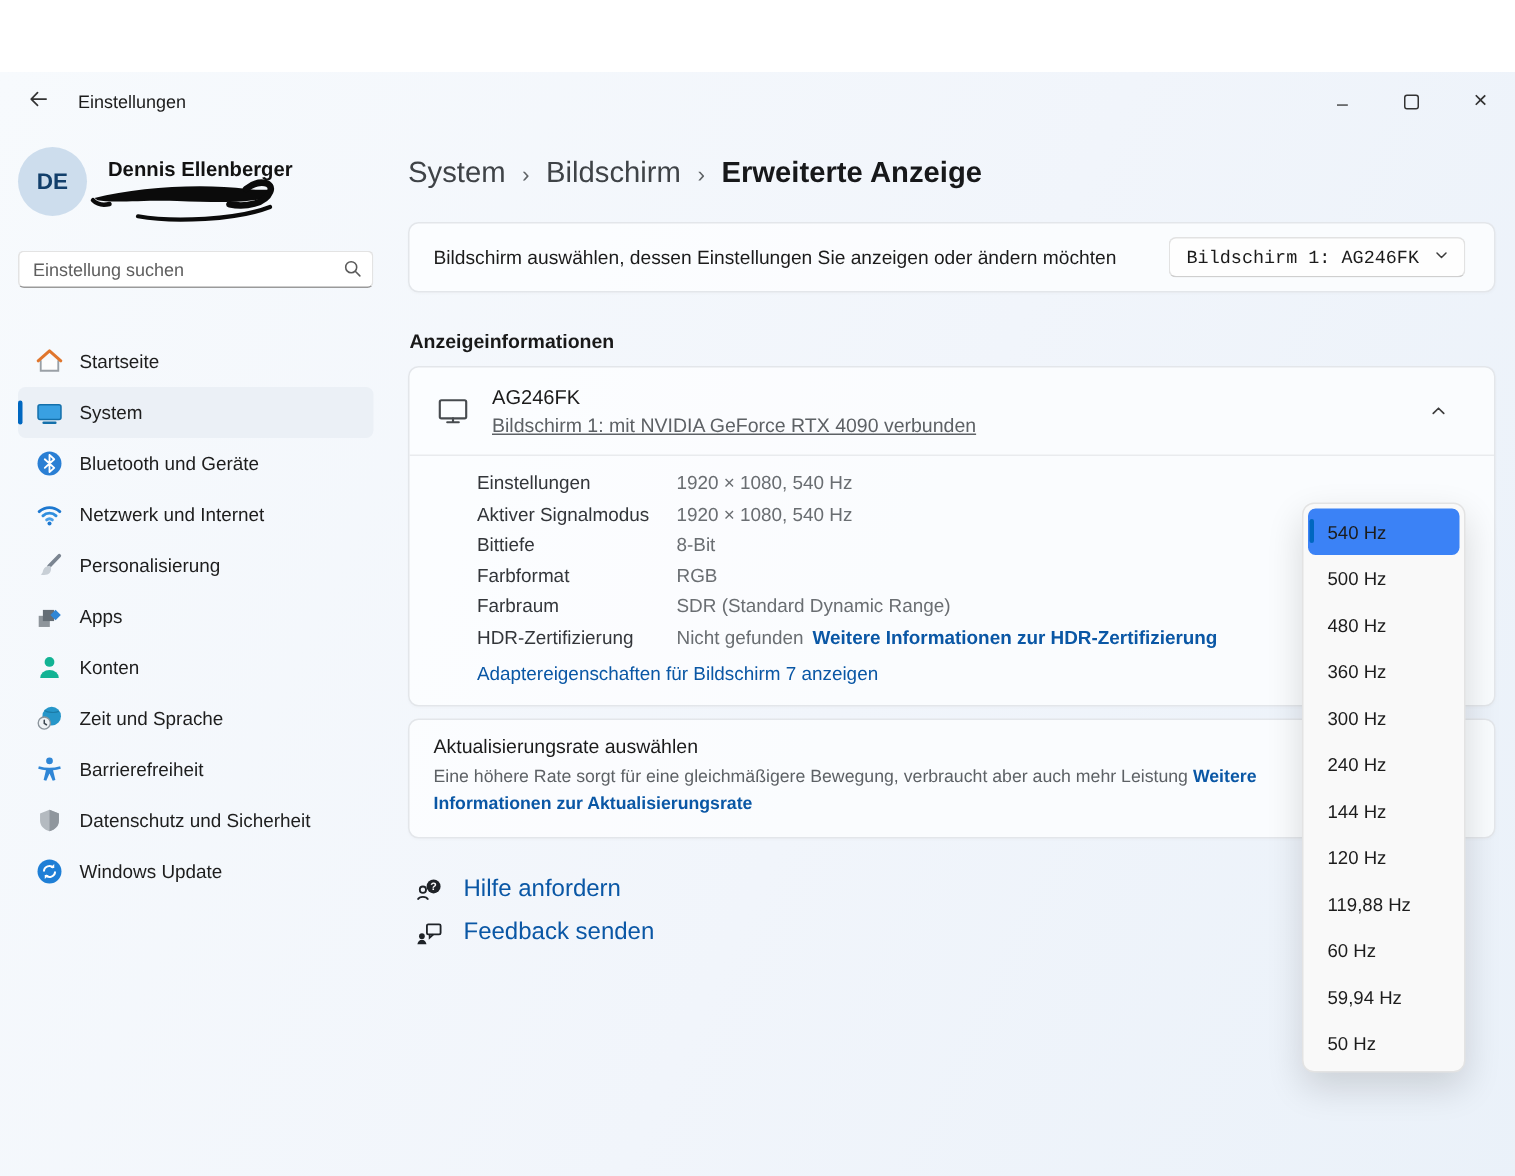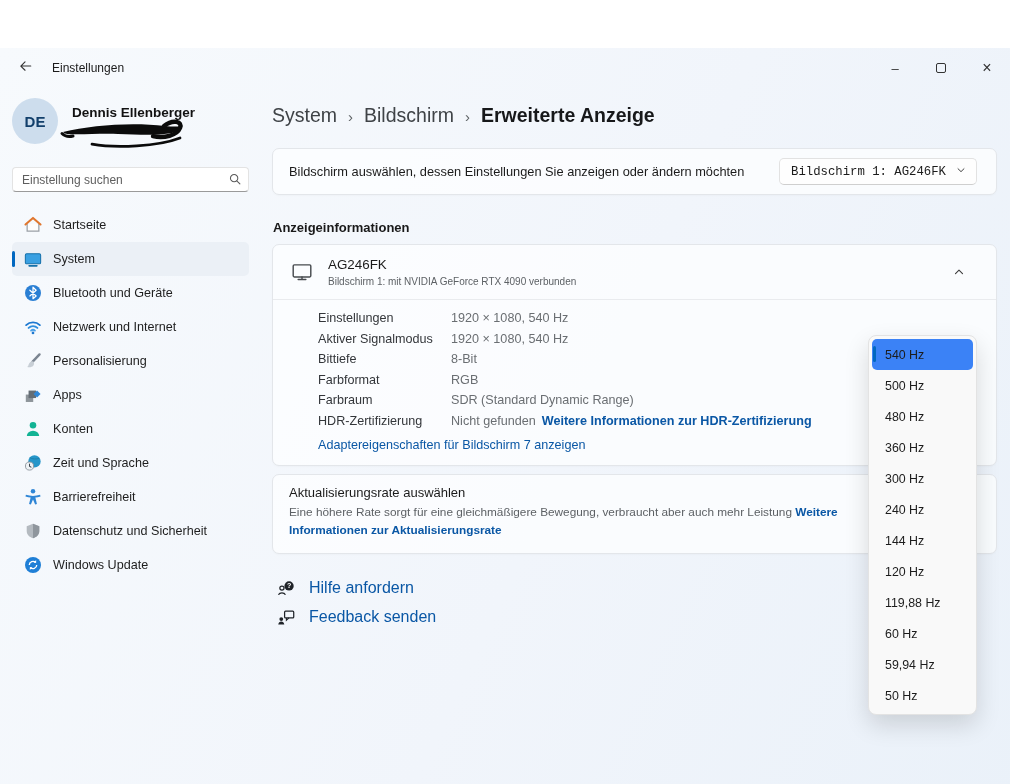--- a/index.html
+++ b/index.html
@@ -27,21 +27,21 @@
             background:#cddded; color:#123f6b; font-weight:bold; font-size:15px;
             display:flex; align-items:center; justify-content:center; }
   .profile-name { position:absolute; left:60px; top:7px; font-weight:bold; font-size:13.5px; color:#121212; white-space:nowrap; }
   .scribble { position:absolute; left:48px; top:17px; width:146px; height:38px; overflow:visible; }
   .searchbox { position:absolute; top:79px; left:12px; width:237px; height:25px; }
   .searchbox input { width:100%; height:100%; border:1px solid #e3e3e3; border-bottom:1px solid #9a9a9a;
                      border-radius:4px; background:#fff; font-size:12px; color:#1b1b1b; padding:0 26px 0 9px;
                      font-family:inherit; }
   .searchbox input::placeholder { color:#5e5e5e; }
   .search-ico { position:absolute; right:7px; top:5px; width:14px; height:14px; }
-  .nav { position:absolute; top:120px; left:12px; right:11px;text-align:right; }
+  .nav { position:absolute; top:136px; left:12px; right:11px;text-align:right; }
   .nav-item { position:relative; height:34px; margin-bottom:0px; display:flex; align-items:center;
               padding-left:10px; gap:11px; border-radius:5px; font-size:12.6px; color:#1e1e1e; cursor:pointer; }
   .nav-item.selected { background:#ebf0f6; }
   .nav-accent { display:none; position:absolute; left:0; top:9px; width:3px; height:16px; border-radius:2px; }
   .nav-item.selected .nav-accent { display:block; }
   .nav-icon { width:18px; height:18px; flex:0 0 18px; margin-left:2px; }
   .nav-icon svg { width:100%; height:100%; display:block; }
 
   
   .main { position:absolute; left:272px; top:40px; width:725px; }
@@ -59,21 +59,21 @@
                   display:flex; align-items:center; gap:9px; cursor:pointer; font-family:Liberation Mono, monospace; }
   .dropdown-btn svg { width:12px; height:12px; }
 
   .section-title { margin:25px 0 9px 1px; font-size:13px; font-weight:600; color:#191919; }
 
   .exp-header { display:flex; align-items:center; padding:12px 16px; }
   .exp-icon { width:22px; height:22px; margin-left:2px; }
   .exp-icon svg { width:100%; height:100%; }
   .exp-text { margin-left:15px; }
   .exp-title { font-size:13.4px; color:#1b1b1b; }
-  .exp-sub { font-size:10px; color:#5d6165; margin-top:4px; }
+  .exp-sub { font-size:13px; color:#5d6165; margin-top:4px;text-decoration:underline; }
   .exp-chevron { margin-left:auto; margin-right:14px; width:14px; height:14px; cursor:pointer; }
   .exp-divider { border-top:1px solid #e9ebee; }
   .exp-content { padding:8px 16px 12px 45px; }
   .info-row { display:flex; font-size:12.6px; line-height:20.5px; }
   .info-label { width:133px; color:#33363a; flex:0 0 133px; }
   .info-value { color:#6a6e72; }
   .info-link { color:#0a57a5; font-weight:bold; text-decoration:none; margin-left:6px; cursor:pointer; }
   .adapter-link { display:inline-block; margin-top:7px; font-size:12.6px; color:#0a57a5; text-decoration:none; cursor:pointer; }
 
   .refresh-card { margin-top:8px; padding:10px 16px 13px; }

